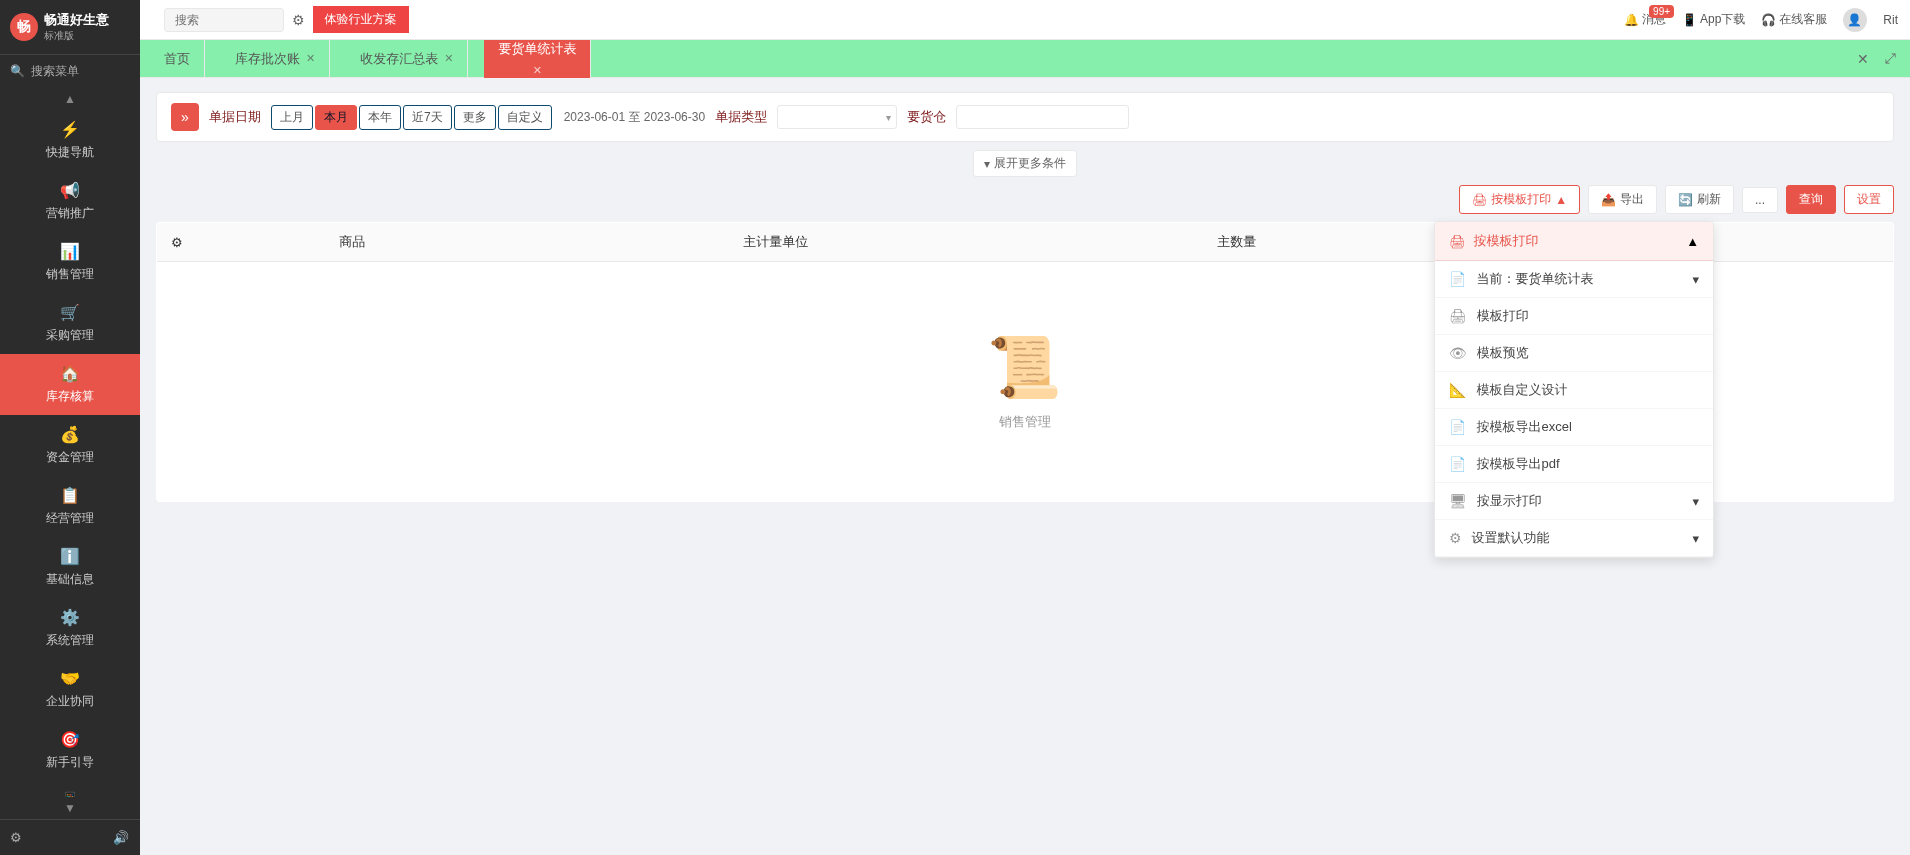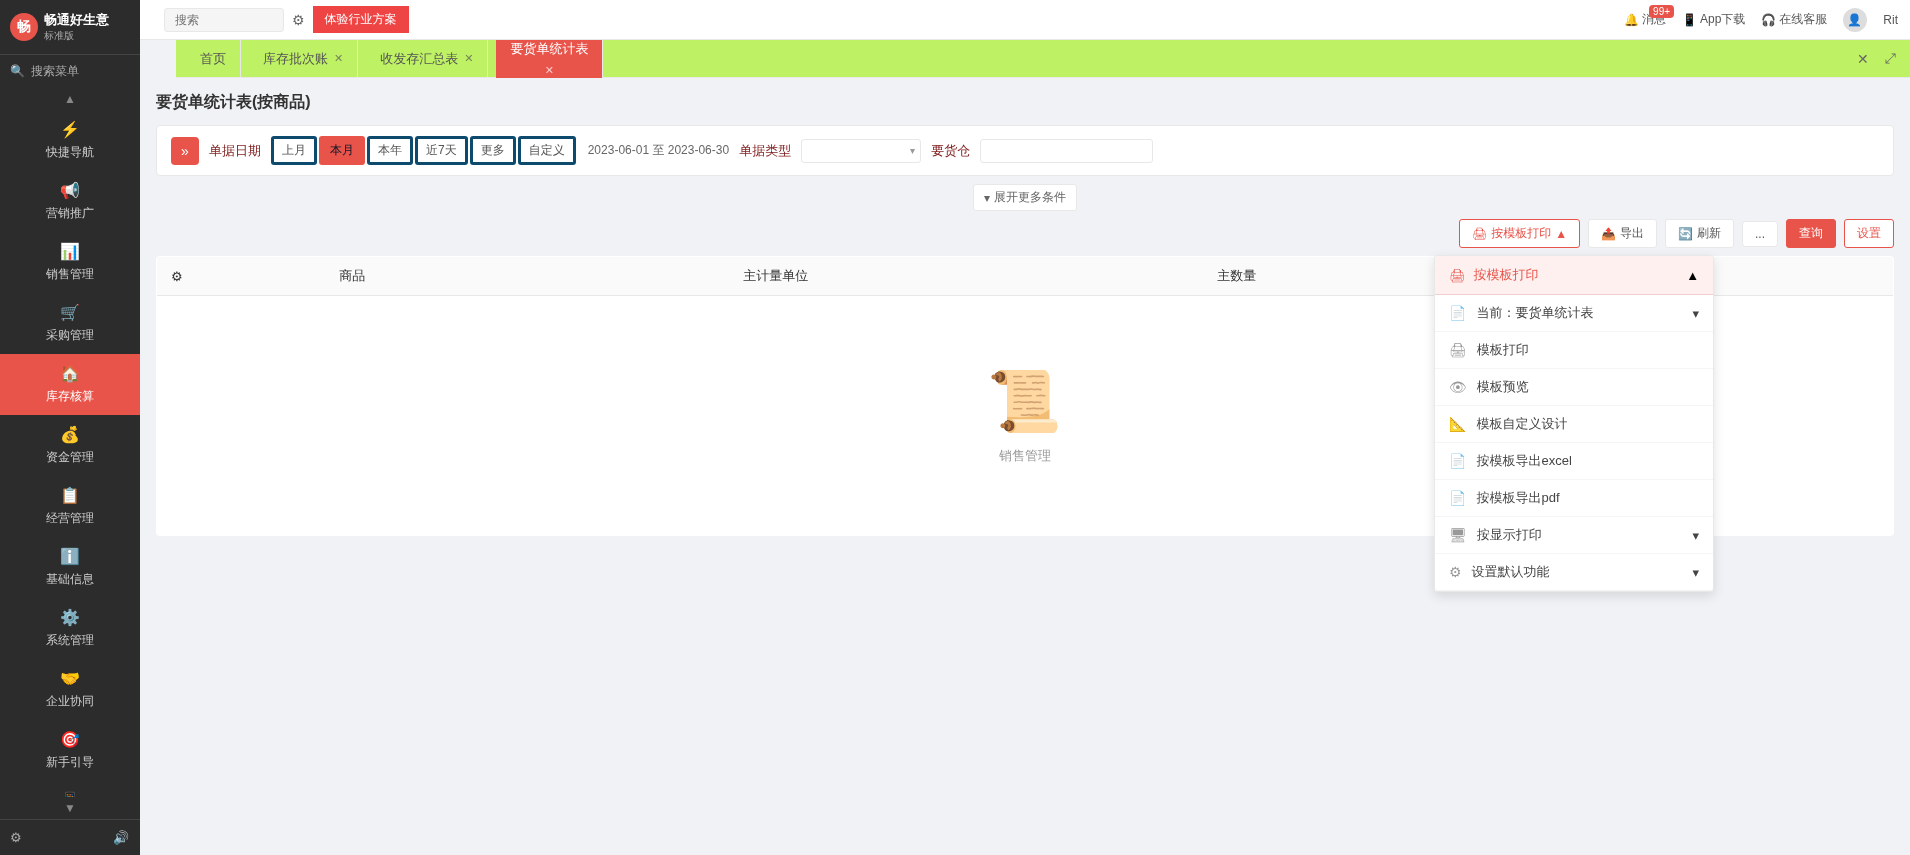--- a/index.html
+++ b/index.html
@@ -153,28 +153,27 @@
       position: absolute;
       top: -6px;
       right: -8px;
     }
     .topbar-right .link { cursor: pointer; display: flex; align-items: center; gap: 3px; }
     .avatar { width: 24px; height: 24px; border-radius: 50%; background: #ddd; display: flex; align-items: center; justify-content: center; }
 
     
     .tabbar {
       height: 38px;
-      background: #bef264;
+      background: #86efac;
       display: flex;
       align-items: center;
       padding: 0 0 0 10px;
       border-bottom: 1px solid #e8e8e8;
       flex-shrink: 0;
-      gap: 8px;
-      margin-left: 36px;
+      gap: 16px;
     }
     .tab {
       height: 38px;
       display: flex;
       align-items: center;
       padding: 0 14px;
       font-size: 13px;
       cursor: pointer;
       color: #555;
       border-right: 1px solid #e8e8e8;
@@ -237,21 +236,21 @@
       display: flex;
       align-items: center;
       justify-content: center;
     }
     .filter-label { font-size: 13px; color: #7f1d1d; }
     .date-btn {
       padding: 3px 8px;
       border-radius: 3px;
       font-size: 12px;
       cursor: pointer;
-      border: 3px solid #0c4a6e;
+      border: 1px solid #0c4a6e;
       background: #fff;
       color: #555;
     }
     .date-btn.active { background: #e8534a; color: #0f172a; border-color: #e8534a; }
     .date-range { font-size: 12px; color: #666; }
     .filter-select {
       border: 1px solid #e8e8e8;
       border-radius: 3px;
       padding: 4px 24px 4px 8px;
       font-size: 12px;
@@ -544,21 +543,20 @@
         <span>要货单统计表</span>
         <span class="close-icon">✕</span>
       </div>
       <div class="tabbar-right">
       <span class="icon-btn">✕</span>
       <span class="icon-btn">⤢</span>
     </div>
   </div>
 
   <div class="content">
-    <div class="page-title">要货单统计表(按商品)</div>
 
     <div class="filter-bar">
       <button class="filter-expand-btn">»</button>
       <span class="filter-label">单据日期</span>
       <span id="date-buttons"><button class="date-btn" style="margin-right: 2px;">上月</button><button class="date-btn active" style="margin-right: 2px;">本月</button><button class="date-btn" style="margin-right: 2px;">本年</button><button class="date-btn" style="margin-right: 2px;">近7天</button><button class="date-btn" style="margin-right: 2px;">更多</button><button class="date-btn" style="margin-right: 2px;">自定义</button></span>
       <span class="date-range">2023-06-01 至 2023-06-30</span>
       <span class="filter-label">单据类型</span>
       <div class="select-wrapper">
         <select class="filter-select">
           <option value="单据类型"></option>

